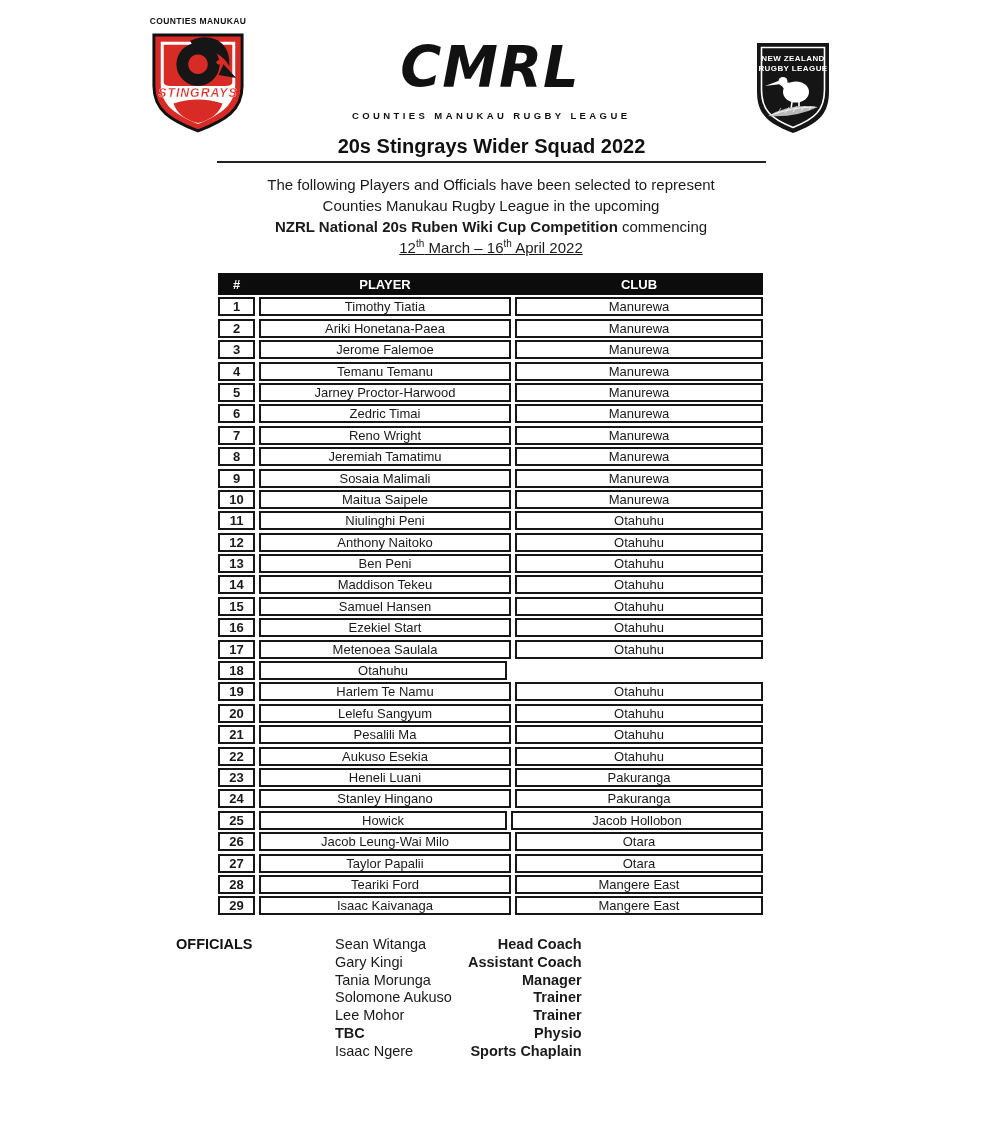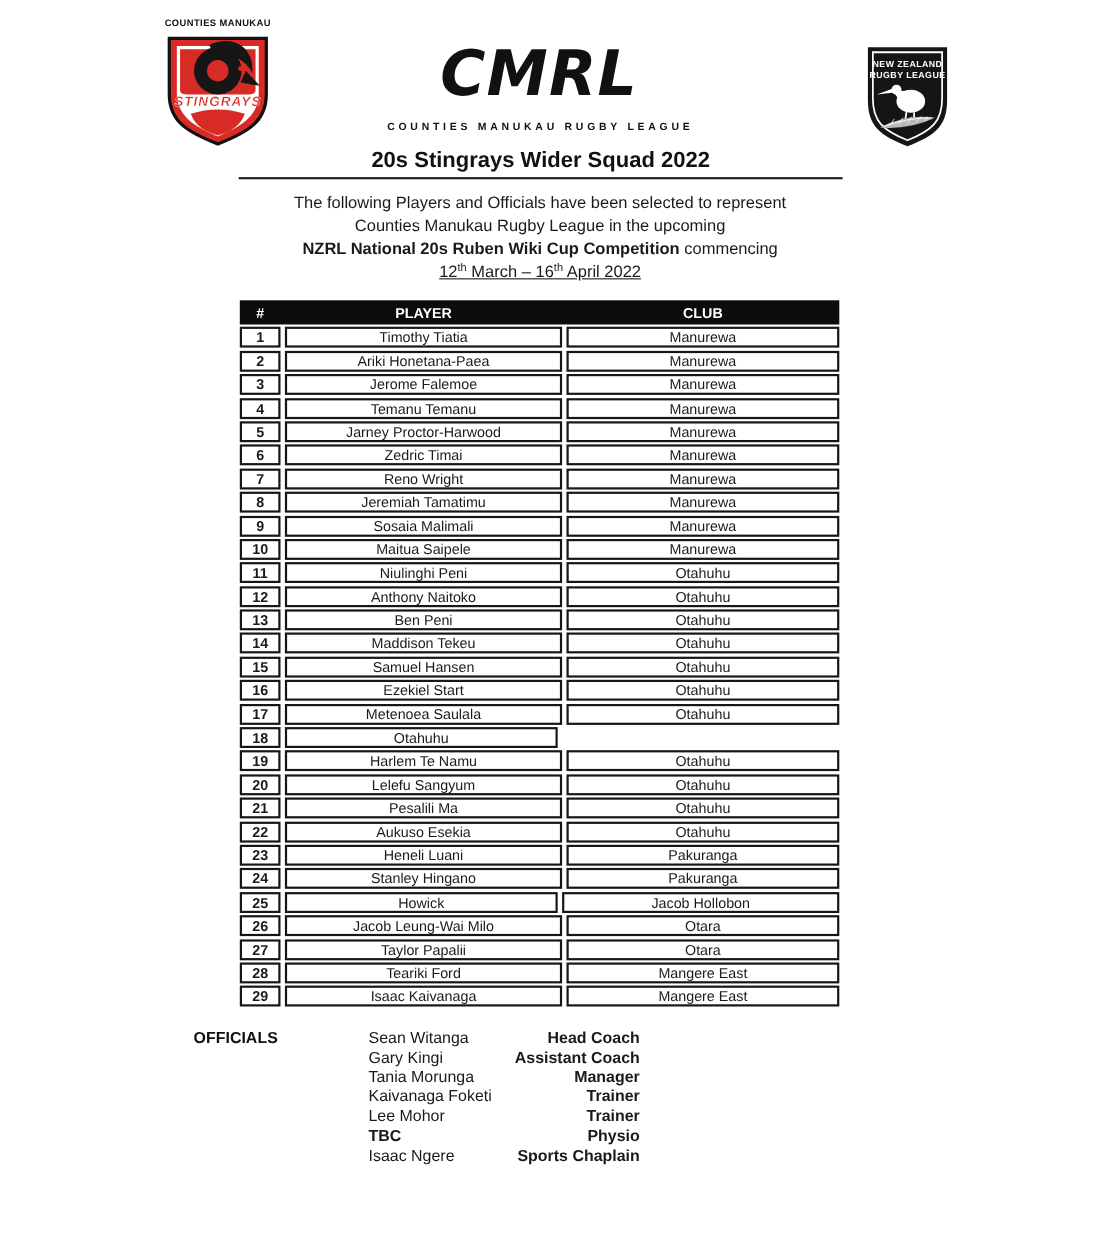--- a/index.html
+++ b/index.html
@@ -13,21 +13,21 @@
   .logo-left .top-text { font-size:8.5px; font-weight:bold; letter-spacing:.4px; white-space:nowrap; color:#111; }
   .logo-left svg { display:block; margin:1px auto 0; }
 
   .logo-center { position:absolute; left:352px; top:40px; width:276px; text-align:center; }
   .cmrl-word {
     font-family:"DejaVu Sans", sans-serif; font-weight:bold; font-style:italic;
     font-size:56px; line-height:1; letter-spacing:1px; color:#111; transform:scaleY(1.02);
   }
   .cmrl-sub { margin-top:14px; font-size:9.5px; font-weight:bold; letter-spacing:3.4px; white-space:nowrap; color:#111; }
 
-  .logo-right { position:absolute; left:785px; top:37px; }
+  .logo-right { position:absolute; left:753px; top:37px; }
 
   
   .doc-title {
     position:absolute; left:217px; top:135px; width:549px; text-align:center;
     font-size:20px; font-weight:bold; color:#111;
   }
   .title-rule { position:absolute; left:217px; top:161px; width:549px; height:2px; background:#222; }
 
   .intro {
     position:absolute; left:117px; top:174px; width:748px; text-align:center;
@@ -278,21 +278,21 @@
       </div>
       <div class="off-row">
         <span class="off-name">Gary Kingi</span>
         <span class="off-role">Assistant Coach</span>
       </div>
       <div class="off-row">
         <span class="off-name">Tania Morunga</span>
         <span class="off-role">Manager</span>
       </div>
       <div class="off-row">
-        <span class="off-name">Kaivanaga Foketi</span>
+        <span class="off-name">Solomone Aukuso</span>
         <span class="off-role">Trainer</span>
       </div>
       <div class="off-row">
         <span class="off-name">Lee Mohor</span>
         <span class="off-role">Trainer</span>
       </div>
       <div class="off-row">
         <span class="off-name bold">TBC</span>
         <span class="off-role">Physio</span>
       </div>

